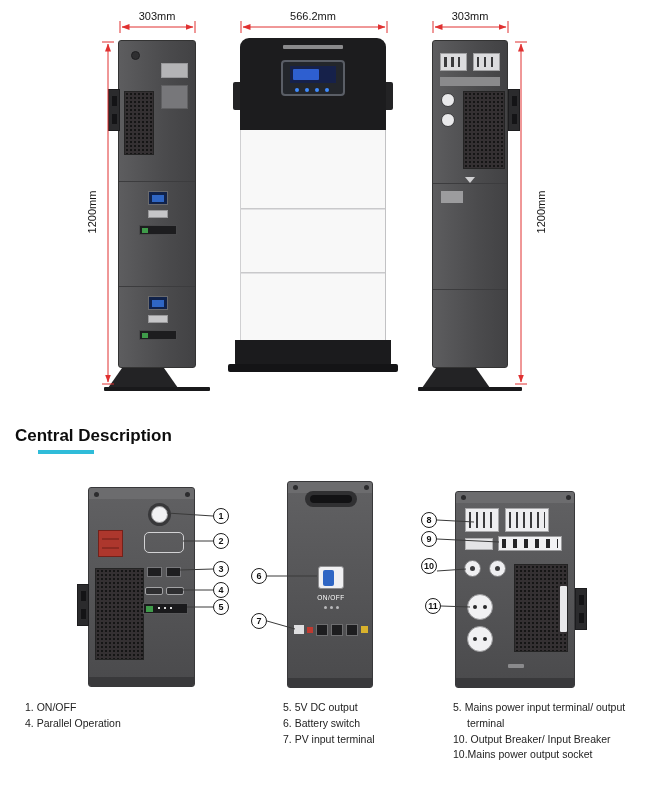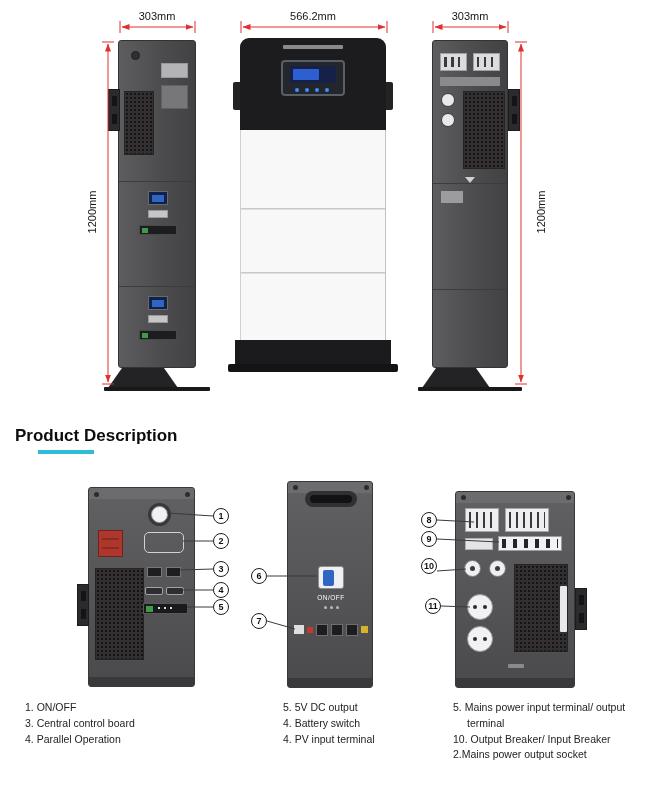--- a/index.html
+++ b/index.html
@@ -109,21 +109,21 @@
     <div class="abs" style="left:8px;top:150px;width:22px;height:12px;background:#9c9c9e"></div>
     <div class="seam" style="top:248px"></div>
     <div class="bracket" style="left:75px;top:48px;height:42px">
       <div class="slot" style="top:6px"></div>
       <div class="slot" style="top:24px"></div>
     </div>
   </div>
   <div class="flare" style="left:422px;top:368px;width:68px"></div>
   <div class="footline" style="left:418px;top:387px;width:104px"></div>
 
-  <div class="heading" style="left:15px;top:426px">Product Description</div>
+  <div class="heading" style="left:15px;top:426px">Central Description</div>
   <div class="accent-bar" style="left:38px;top:450px;width:56px;background:#2fbcd9"></div>
 
   <div class="device det-body" style="left:88px;top:487px;width:107px;height:200px">
     <div class="topstrip"></div>
     <div class="screwdot" style="left:5px;top:4px"></div>
     <div class="screwdot" style="left:96px;top:4px"></div>
     <div class="abs" style="left:62px;top:18px;width:17px;height:17px;border-radius:50%;background:#f1f1f3;border:1px solid #9a9a9c;box-shadow:0 0 0 3px #38383a"></div>
     <div class="abs" style="left:9px;top:42px;width:25px;height:27px;background:#ad372d;border:1px solid #73211a">
       <div class="abs" style="left:3px;top:7px;right:3px;height:2px;background:#8c2a22"></div>
       <div class="abs" style="left:3px;top:16px;right:3px;height:2px;background:#8c2a22"></div>
@@ -255,27 +255,26 @@
       <line x1="267" y1="621" x2="295" y2="629"></line>
       <line x1="437" y1="520" x2="474" y2="522"></line>
       <line x1="437" y1="539" x2="499" y2="542"></line>
       <line x1="437" y1="571" x2="466" y2="569"></line>
       <line x1="441" y1="606" x2="470" y2="607"></line>
     </g>
   </svg>
 
   <div class="legend-col" style="left:25px;top:700px;width:235px">
     <div class="legend-item">1. ON/OFF</div>
-    <div class="legend-item">3. Central control board</div>
     <div class="legend-item">4. Parallel Operation</div>
   </div>
   <div class="legend-col" style="left:283px;top:700px;width:160px">
     <div class="legend-item">5. 5V DC output</div>
-    <div class="legend-item">4. Battery switch</div>
-    <div class="legend-item">4. PV input terminal</div>
+    <div class="legend-item">6. Battery switch</div>
+    <div class="legend-item">7. PV input terminal</div>
   </div>
   <div class="legend-col" style="left:453px;top:700px;width:185px">
     <div class="legend-item">5. Mains power input terminal/ output terminal</div>
     <div class="legend-item">10. Output Breaker/ Input Breaker</div>
-    <div class="legend-item">2.Mains power output socket</div>
+    <div class="legend-item">10.Mains power output socket</div>
   </div>
 
 </div>
 
 </body></html>

